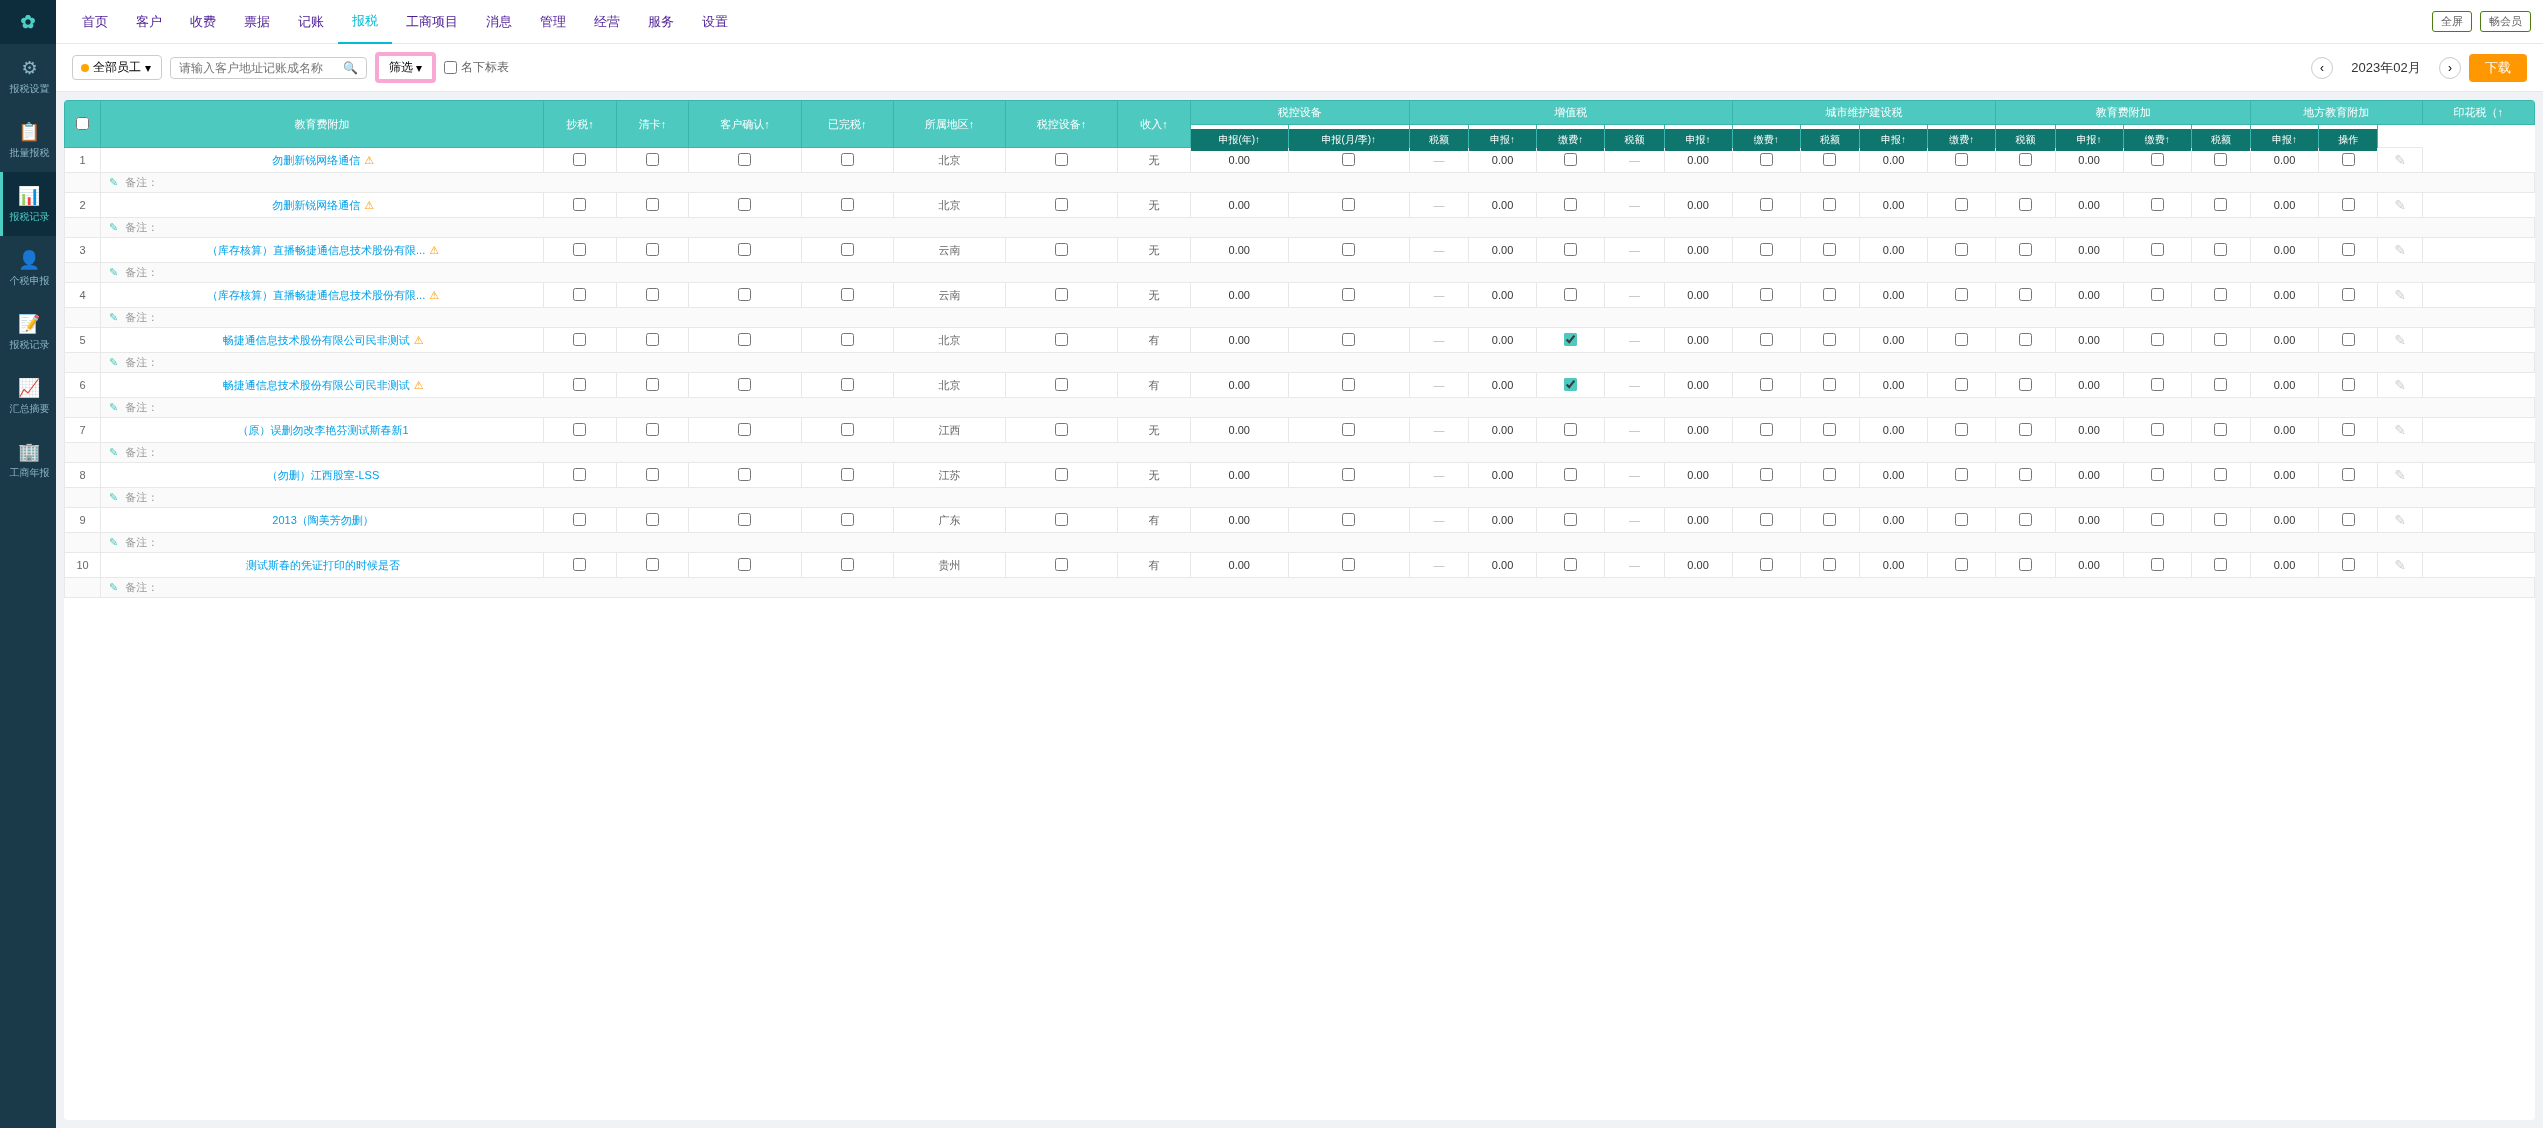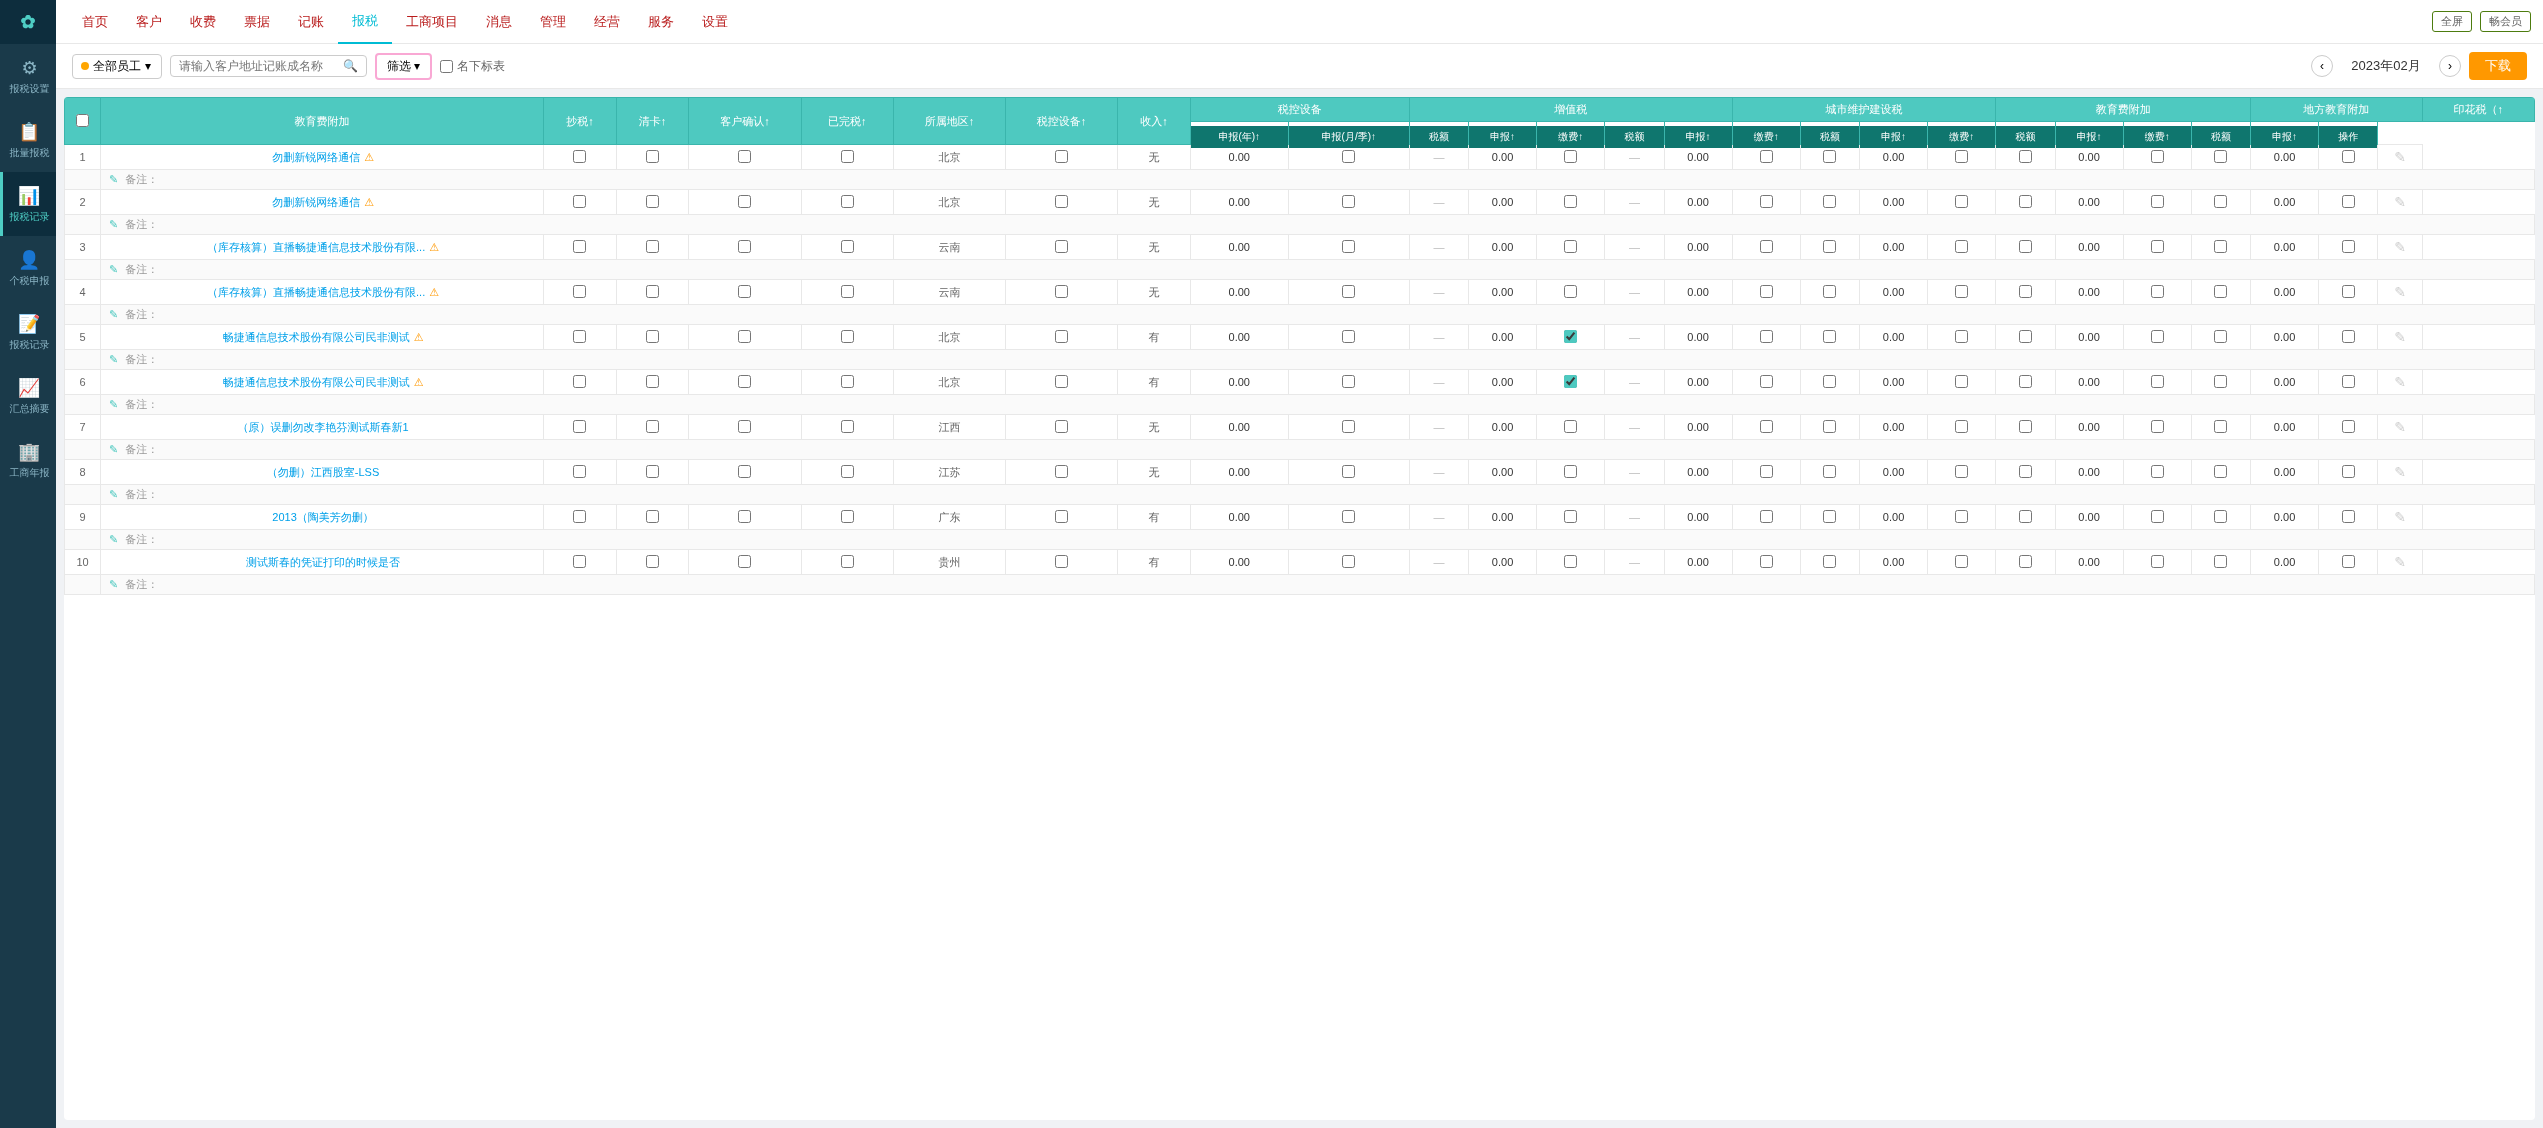--- a/index.html
+++ b/index.html
@@ -54,21 +54,21 @@
       align-items: center;
       padding: 0 12px;
       border-bottom: 1px solid #e8e8e8;
       flex-shrink: 0;
     }
     .top-nav-item {
       padding: 0 14px;
       height: 44px;
       display: flex;
       align-items: center;
-      color: #b91c1c;
+      color: #4c1d95;
       cursor: pointer;
       font-size: 13px;
     }
     .top-nav-item.active { color: #00bcd4; border-bottom: 2px solid #00bcd4; }
     .top-nav-spacer { flex: 1; }
     .top-nav-right { display: flex; align-items: center; gap: 8px; font-size: 12px; color: #666; }
     .top-nav-btn { padding: 2px 8px; border: 1px solid #4d7c0f; border-radius: 3px; cursor: pointer; font-size: 11px; }
 
     
     .content { flex: 1; display: flex; flex-direction: column; overflow: hidden; background: #f0f2f5; }
@@ -99,21 +99,21 @@
     .search-box {
       display: flex;
       align-items: center;
       border: 1px solid #ccc;
       border-radius: 4px;
       padding: 3px 8px;
       gap: 4px;
     }
     .search-box input { border: none; outline: none; font-size: 12px; width: 160px; color: #999; }
     .filter-btn {
-      border: 2px solid #f9a8d4;
+      border: 4px solid #f9a8d4;
       border-radius: 4px;
       padding: 3px 10px;
       font-size: 12px;
       cursor: pointer;
       background: #fff;
       display: flex;
       align-items: center;
       gap: 3px;
     }
     .checkbox-label { display: flex; align-items: center; gap: 4px; font-size: 12px; color: #666; cursor: pointer; }

